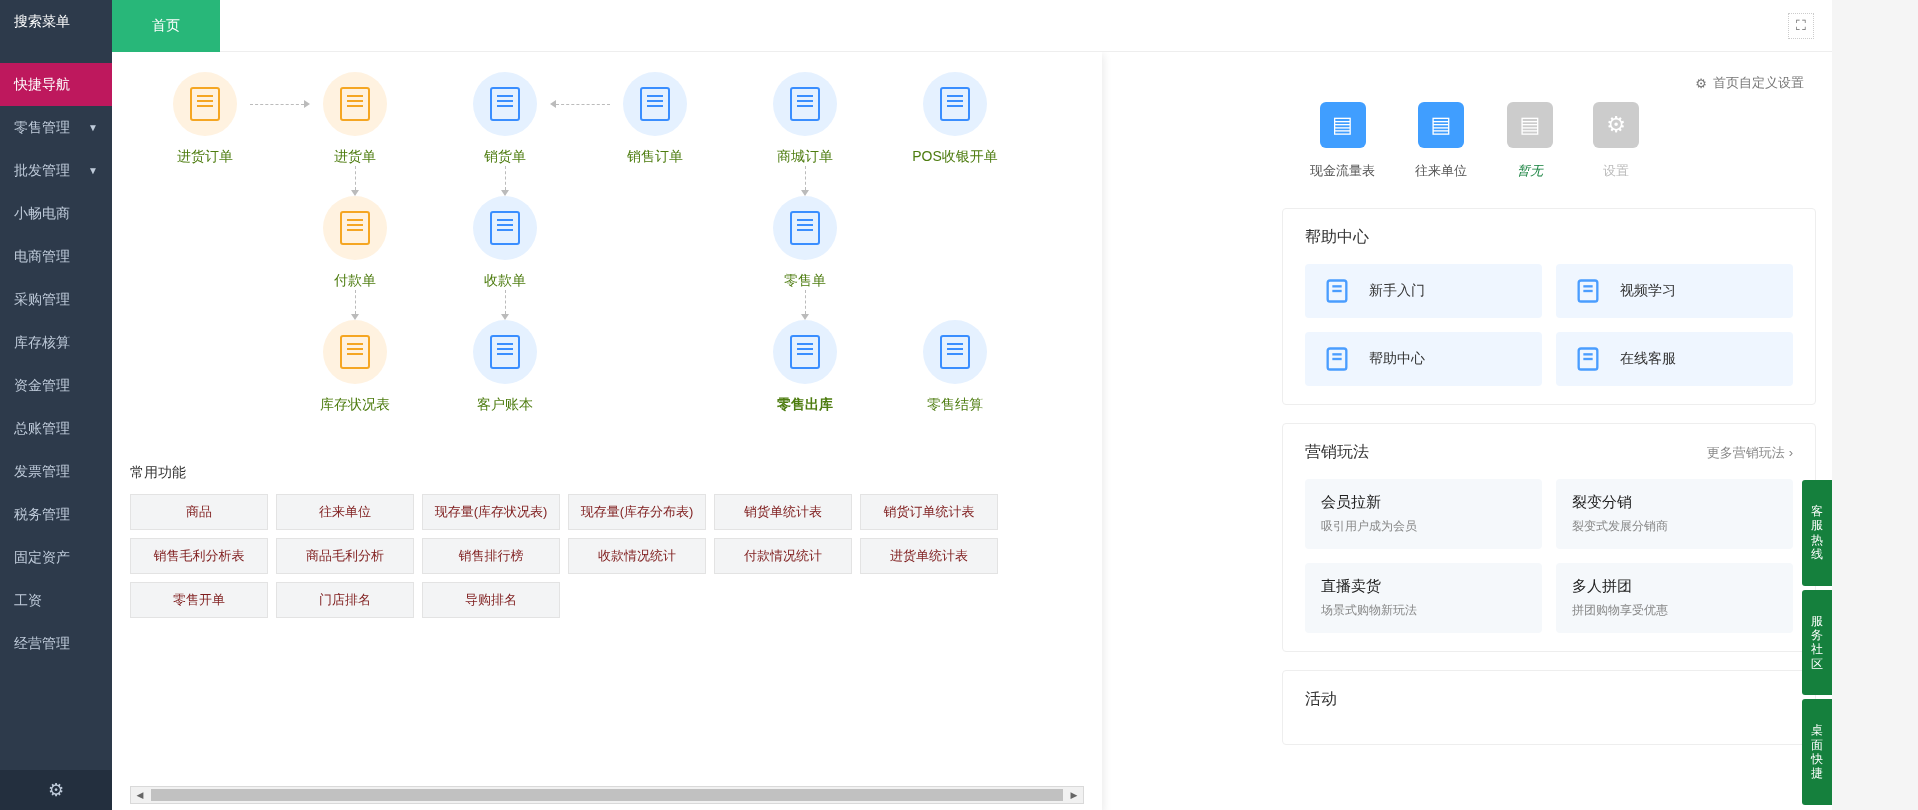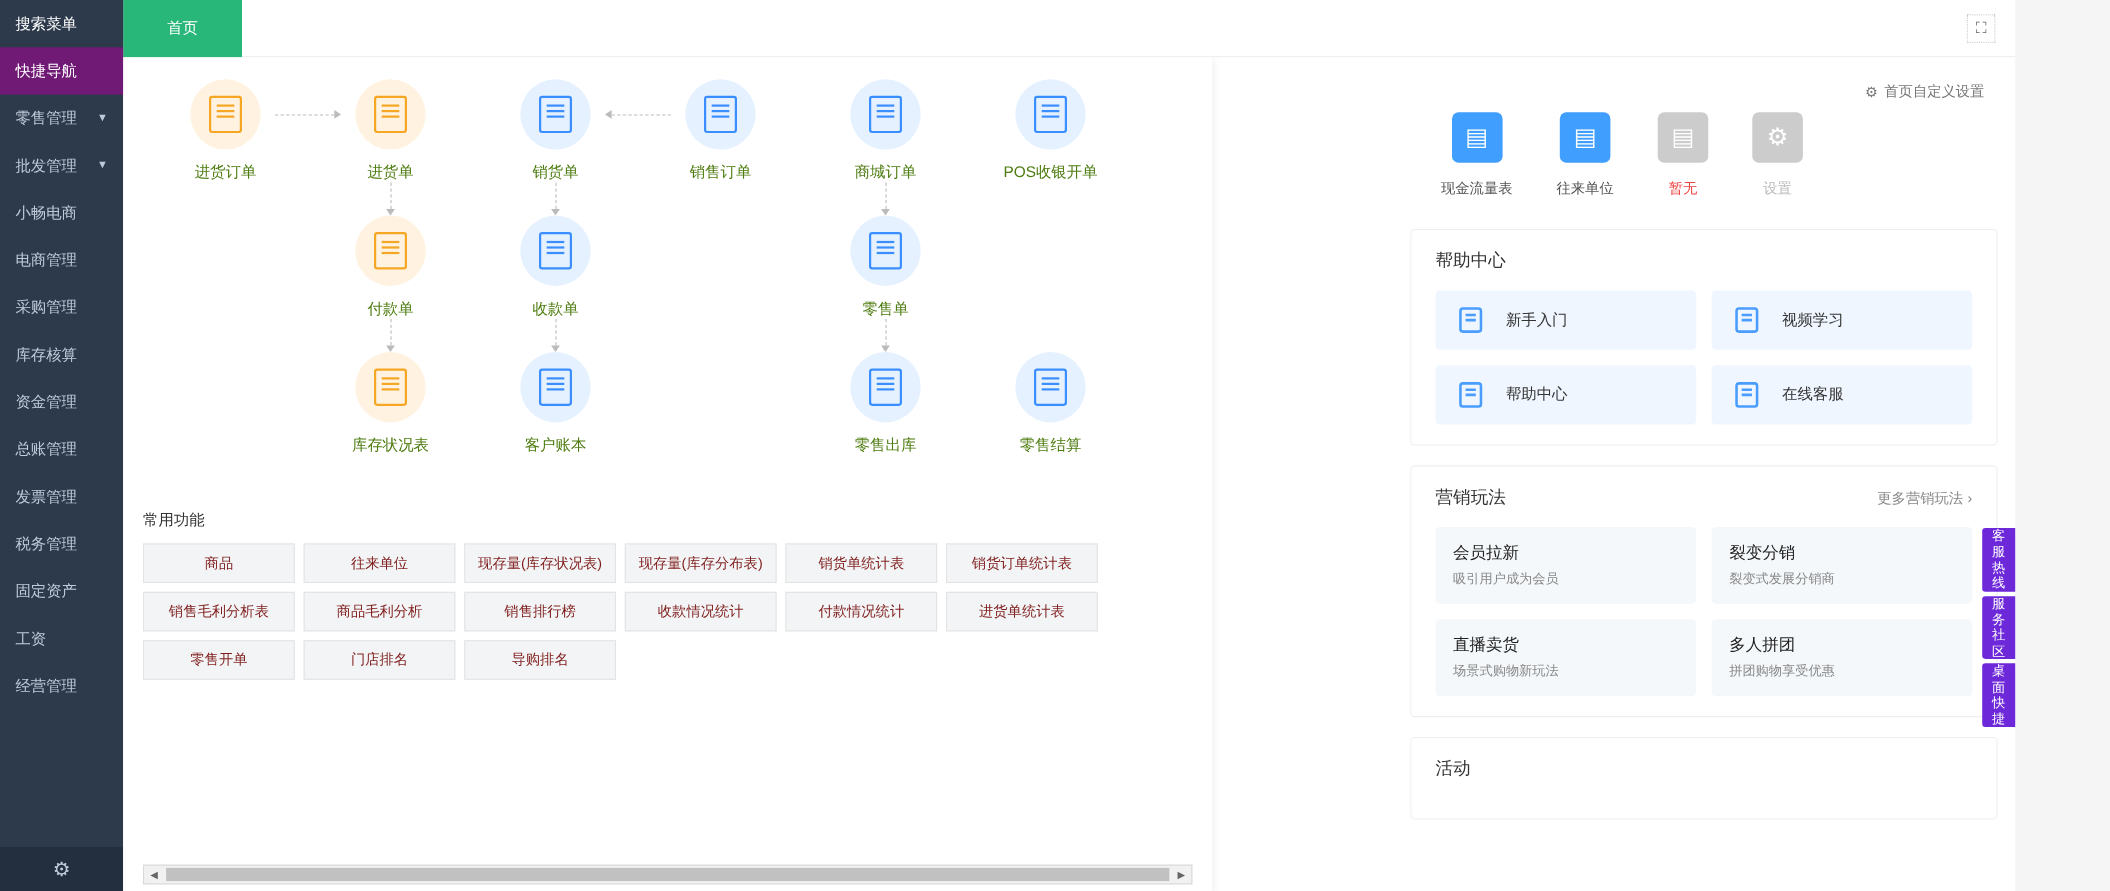--- a/index.html
+++ b/index.html
@@ -4,21 +4,21 @@
 <style>
 * { margin: 0; padding: 0; box-sizing: border-box; font-family: "Microsoft YaHei", "PingFang SC", Arial, sans-serif; }
 body { background: #f5f5f5; overflow: hidden; }
 
 .container { display: flex; height: 810px; width: 1832px; position: relative; }
 
 
 .sidebar { width: 112px; background: #2d3a4b; color: #bfcbda; height: 100%; display: flex; flex-direction: column; }
 .sidebar-item { height: 43px; padding: 0 14px; display: flex; align-items: center; font-size: 14px; cursor: pointer; position: relative; }
 .sidebar-item.search { background: #2d3a4b; color: #fff; }
-.sidebar-item.active { background: #701a75; color: #fff; }
+.sidebar-item.active { background: #be185d; color: #fff; margin-top: 20px; }
 .sidebar-item .caret { margin-left: auto; font-size: 10px; }
 .sidebar-footer { margin-top: auto; height: 40px; background: #232f3e; display: flex; align-items: center; justify-content: center; }
 
 
 .main { flex: 1; display: flex; flex-direction: column; background: #fff; }
 .tabs-bar { height: 52px; display: flex; align-items: center; border-bottom: 1px solid #eee; }
 .tab { height: 52px; padding: 0 40px; display: flex; align-items: center; font-size: 14px; color: #fff; background: #28b779; }
 .tabs-bar .expand-btn { margin-left: auto; margin-right: 18px; width: 26px; height: 26px; border: 1px dotted #ccc; display: flex; align-items: center; justify-content: center; font-size: 14px; color: #666; cursor: pointer; }
 
 .content { flex: 1; position: relative; overflow: hidden; }
@@ -83,21 +83,21 @@
 .help-item .hicon { width: 28px; height: 28px; color: #4a9dff; display: flex; align-items: center; justify-content: center; }
 .help-item .hlabel { font-size: 14px; color: #333; }
 
 .mkt-grid { display: grid; grid-template-columns: 1fr 1fr; gap: 14px; }
 .mkt-item { background: #f5f8fb; border-radius: 4px; padding: 14px 16px; cursor: pointer; }
 .mkt-item .mtitle { font-size: 15px; color: #222; margin-bottom: 6px; }
 .mkt-item .mdesc { font-size: 12px; color: #888; }
 
 
 .float-tabs { position: absolute; right: 0; top: 480px; width: 30px; display: flex; flex-direction: column; gap: 4px; z-index: 50; }
-.float-tab { background: #6d28d9; color: #fff; font-size: 12px; padding: 0 4px; text-align: center; writing-mode: horizontal-tb; cursor: pointer; border-radius: 3px 0 0 3px; line-height: 1.2; }
+.float-tab { background: #15803d; color: #fff; font-size: 12px; padding: 24px 4px; text-align: center; writing-mode: horizontal-tb; cursor: pointer; border-radius: 3px 0 0 3px; line-height: 1.2; }
 
 svg { width: 100%; height: 100%; }
 </style>
 </head>
 <body>
 
 <div class="container">
 
   <div class="sidebar">
     <div class="sidebar-item search">
@@ -176,21 +176,21 @@
             <div class="shortcut">
               <div class="sq blue">▤</div>
               <div class="shortcut-label">现金流量表</div>
             </div>
             <div class="shortcut">
               <div class="sq blue">▤</div>
               <div class="shortcut-label">往来单位</div>
             </div>
             <div class="shortcut">
               <div class="sq gray">▤</div>
-              <div class="shortcut-label" style="color: #ef4444;">暂无</div>
+              <div class="shortcut-label" style="color: #15803d; font-style: italic;">暂无</div>
             </div>
             <div class="shortcut">
               <div class="sq gray">⚙</div>
               <div class="shortcut-label" style="color: rgb(187, 187, 187);">设置</div>
             </div>
           </div>
 
         <div style="flex:1; overflow:auto; padding:0 16px 0 0;">
           <div class="card">
             <div class="card-header">
@@ -374,21 +374,21 @@
               </div>
               <div class="flow-label">库存状况表</div>
             </div>
             <div class="flow-cell" style="grid-area: 3 / 3;">
               <div class="flow-icon blue">
                 <div class="glyph"></div>
               </div>
               <div class="flow-label">客户账本</div>
             </div>
             <div class="flow-cell" style="grid-area: 3 / 4;"></div>
-            <div class="flow-cell" style="grid-area: 3 / 5;">
+            <div class="flow-cell" style="grid-area: 3 / 5; font-weight: bold;">
               <div class="flow-icon blue">
                 <div class="glyph"></div>
               </div>
               <div class="flow-label">零售出库</div>
             </div>
             <div class="flow-cell" style="grid-area: 3 / 6;">
               <div class="flow-icon blue">
                 <div class="glyph"></div>
               </div>
               <div class="flow-label">零售结算</div>

